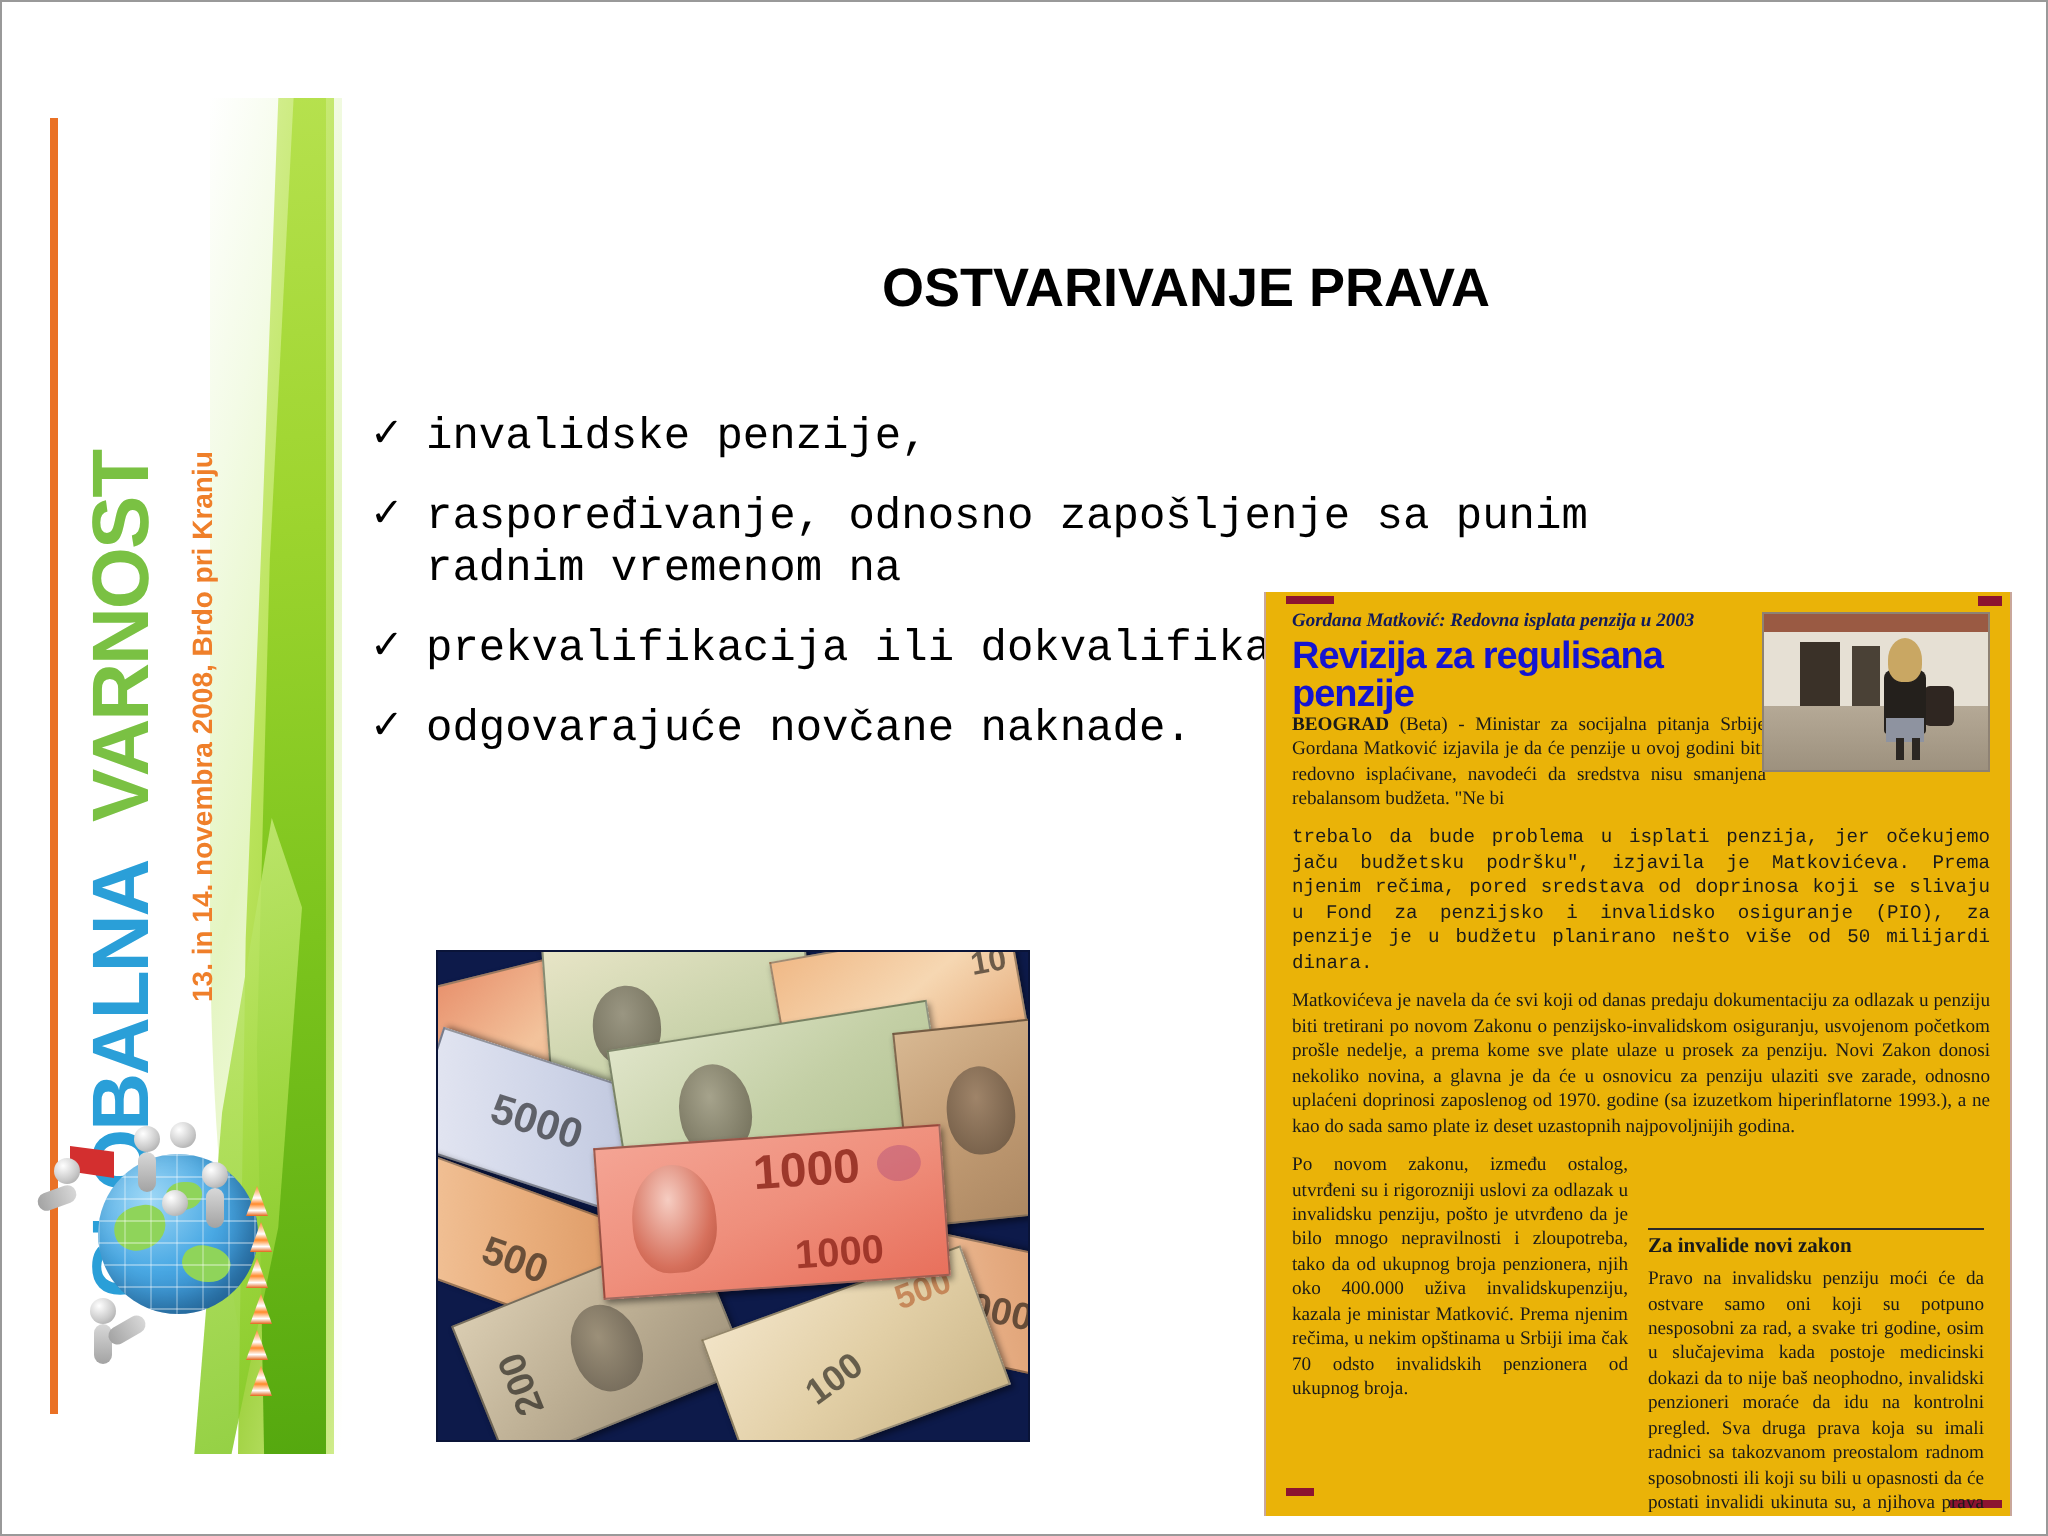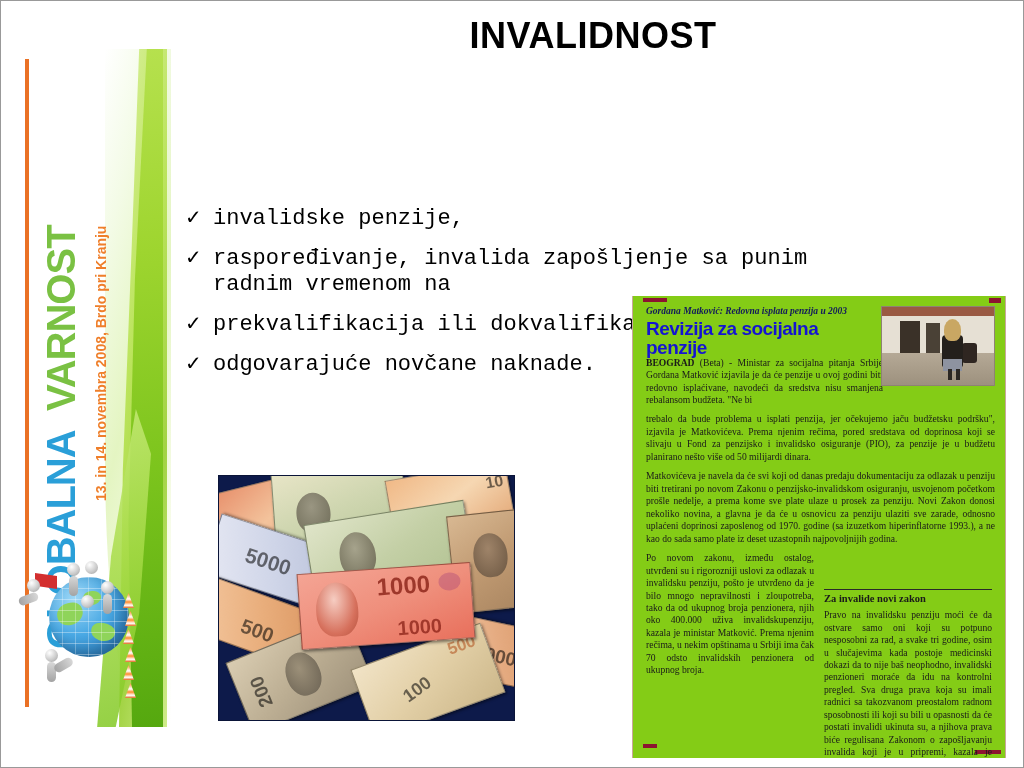--- a/index.html
+++ b/index.html
@@ -144,21 +144,21 @@
     box-shadow:0 0 0 1px #0a1438;
   }
   .note{position:absolute;border:1px solid rgba(0,0,0,.35);
     box-shadow:1px 2px 3px rgba(0,0,0,.45);overflow:hidden;}
   .note .txt{position:absolute;font-weight:bold;font-family:"Liberation Sans",sans-serif;color:rgba(0,0,0,.55);}
   .portrait{position:absolute;border-radius:50% 50% 45% 45%;}
 
   
   #clip{
     position:absolute;left:631px;top:295px;width:372px;height:462px;
-    background:#84cc16;
+    background:#eab308;
     border-left:1px solid #c9a79c;
     border-right:1px solid #c9a79c;
     overflow:hidden;
     font-family:"Liberation Serif", serif;
     color:#1a1a1a;
   }
   #clip-mark-tl{position:absolute;left:10px;top:2px;width:24px;height:4px;background:#8c1430;}
   #clip-mark-tr{position:absolute;right:4px;top:2px;width:12px;height:5px;background:#8c1430;}
   #clip-mark-bl{position:absolute;left:10px;bottom:10px;width:14px;height:4px;background:#8c1430;}
   #clip-mark-br{position:absolute;right:4px;bottom:4px;width:26px;height:4px;background:#8c1430;}
@@ -185,21 +185,21 @@
   #clip-photo .ground{position:absolute;left:0;bottom:0;width:100%;height:32px;background:linear-gradient(180deg,#b5a996,#9d917e);}
   #clip-photo .woman-hair{position:absolute;left:62px;top:12px;width:17px;height:22px;border-radius:50% 50% 40% 40%;background:#c9a763;}
   #clip-photo .woman-coat{position:absolute;left:60px;top:28px;width:21px;height:32px;background:#24201c;border-radius:4px 4px 2px 2px;}
   #clip-photo .woman-skirt{position:absolute;left:61px;top:52px;width:19px;height:12px;background:#8e93a0;}
   #clip-photo .woman-leg{position:absolute;left:66px;top:62px;width:4px;height:11px;background:#2b2723;}
   #clip-photo .woman-leg2{position:absolute;left:74px;top:62px;width:4px;height:11px;background:#2b2723;}
   #clip-photo .bag{position:absolute;left:80px;top:36px;width:15px;height:20px;background:#2f2621;border-radius:3px;}
 
   .clip-p{font-size:9.6px;line-height:1.3;text-align:justify;margin:0 0 7px 0;}
   #clip-lead{width:237px;}
-  #clip-lead-rest{width:100%;}
+  #clip-lead-rest{width:100%;font-family:Liberation Mono, monospace;}
   .clip-p b{font-weight:bold;font-family:Liberation Serif, serif;}
   #clip-cols{display:flex;gap:10px;margin-top:2px;}
   #clip-col-left{width:168px;}
   #clip-col-right{width:168px;margin-top:37px;}
   #clip-box{
     border-top:1px solid #2a2a2a;border-bottom:1px solid #2a2a2a;
     padding:3px 0 4px 0;
   }
   #clip-box-title{
     font-weight:bold;font-size:10.5px;margin-bottom:5px;
@@ -260,32 +260,32 @@
         </div>
       <div class="cone" style="left:104px;top:44px;"></div>
       <div class="cone" style="left:106px;top:62px;"></div>
       <div class="cone" style="left:104px;top:80px;"></div>
       <div class="cone" style="left:106px;top:98px;"></div>
       <div class="cone" style="left:104px;top:116px;"></div>
       <div class="cone" style="left:106px;top:134px;"></div>
     </div>
   </div>
 
-  <div id="title-main">INVALIDNOST</div>
+  <div id="title-sub">OSTVARIVANJE PRAVA</div>
 
   <div id="bullets">
 
     <div class="bullet-row">
       <span class="bullet-check">✓</span>
       <span class="bullet-text">invalidske penzije,</span>
     </div>
 
     <div class="bullet-row">
       <span class="bullet-check">✓</span>
-      <span class="bullet-text">raspoređivanje, invalida zapošljenje sa punim radnim vremenom na</span>
+      <span class="bullet-text">raspoređivanje, odnosno zapošljenje sa punim radnim vremenom na</span>
     </div>
 
     <div class="bullet-row">
       <span class="bullet-check">✓</span>
       <span class="bullet-text">prekvalifikacija ili dokvalifikacija i</span>
     </div>
 
     <div class="bullet-row">
       <span class="bullet-check">✓</span>
       <span class="bullet-text">odgovarajuće novčane naknade.</span>
@@ -348,21 +348,21 @@
           <div class="ground"></div>
         <div class="bag"></div>
         <div class="woman-coat"></div>
           <div class="woman-hair"></div>
         <div class="woman-skirt"></div>
           <div class="woman-leg"></div>
           <div class="woman-leg2"></div>
       </div>
 
       <div id="clip-kicker">Gordana Matković: Redovna isplata penzija u 2003</div>
-      <div id="clip-headline">Revizija za socijalna penzije</div>
+      <div id="clip-headline">Revizija za regulisana penzije</div>
 
       <p class="clip-p" id="clip-lead"><b>BEOGRAD</b><span> (Beta) - Ministar za socijalna pitanja Srbije Gordana Matković izjavila je da će penzije u ovoj godini biti redovno isplaćivane, navodeći da sredstva nisu smanjena rebalansom budžeta. "Ne bi</span></p>
       <p class="clip-p" id="clip-lead-rest">trebalo da bude problema u isplati penzija, jer očekujemo jaču budžetsku podršku", izjavila je Matkovićeva. Prema njenim rečima, pored sredstava od doprinosa koji se slivaju u Fond za penzijsko i invalidsko osiguranje (PIO), za penzije je u budžetu planirano nešto više od 50 milijardi dinara.</p>
       <p class="clip-p">Matkovićeva je navela da će svi koji od danas predaju dokumentaciju za odlazak u penziju biti tretirani po novom Zakonu o penzijsko-invalidskom osiguranju, usvojenom početkom prošle nedelje, a prema kome sve plate ulaze u prosek za penziju. Novi Zakon donosi nekoliko novina, a glavna je da će u osnovicu za penziju ulaziti sve zarade, odnosno uplaćeni doprinosi zaposlenog od 1970. godine (sa izuzetkom hiperinflatorne 1993.), a ne kao do sada samo plate iz deset uzastopnih najpovoljnijih godina.</p>
 
       <div id="clip-cols">
         <div id="clip-col-left">
           <p class="clip-p">Po novom zakonu, između ostalog, utvrđeni su i rigorozniji uslovi za odlazak u invalidsku penziju, pošto je utvrđeno da je bilo mnogo nepravilnosti i zloupotreba, tako da od ukupnog broja penzionera, njih oko 400.000 uživa invalidskupenziju, kazala je ministar Matković. Prema njenim rečima, u nekim opštinama u Srbiji ima čak 70 odsto invalidskih penzionera od ukupnog broja.</p>
         </div>
         <div id="clip-col-right">

